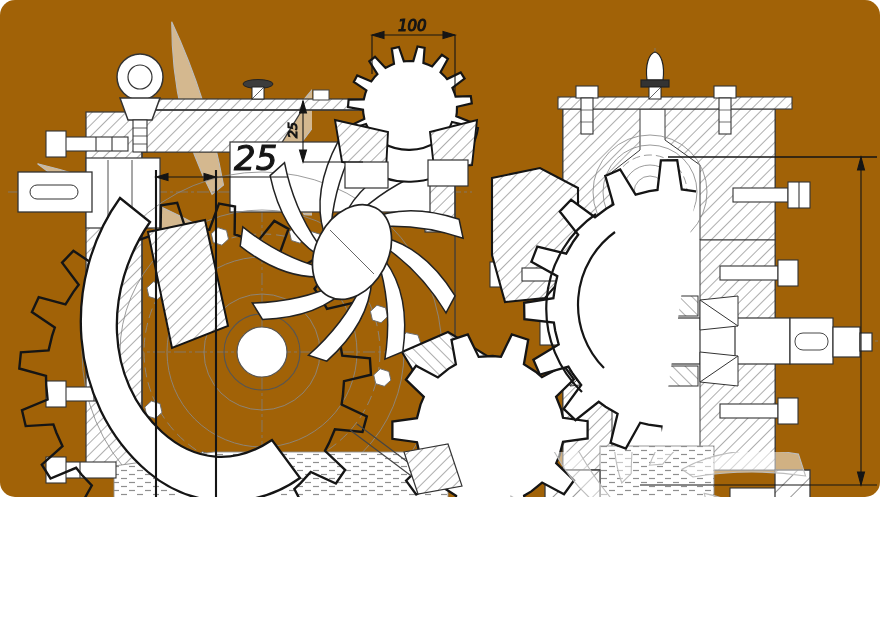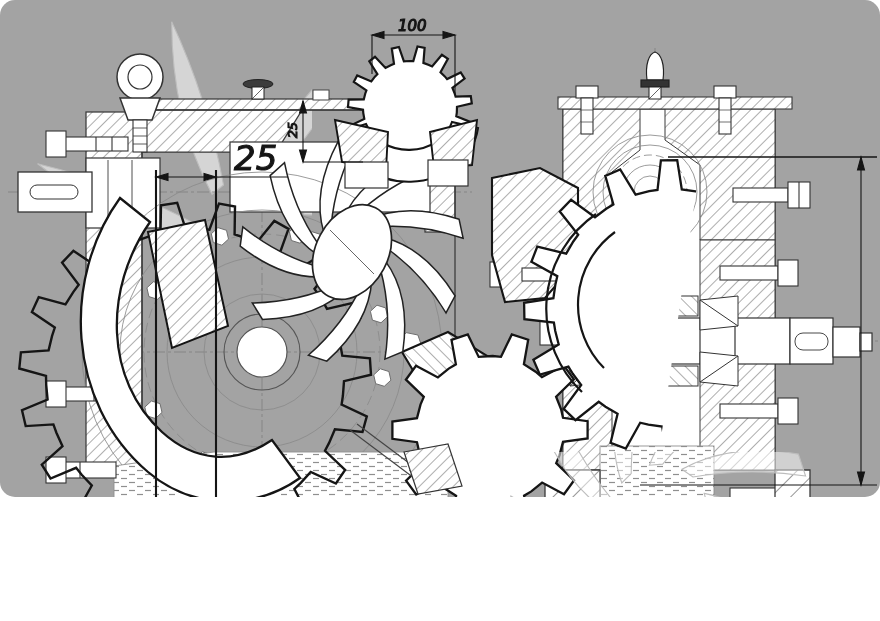--- a/index.html
+++ b/index.html
@@ -1,16 +1,16 @@
 <!DOCTYPE html>
 <html><head>
 <meta charset="utf-8">
 <style>
   html,body{margin:0;padding:0;background:#ffffff;}
-  .sheet{position:relative;width:880px;height:497px;background:#a3a3a3;overflow:hidden;
+  .sheet{position:relative;width:880px;height:497px;background:#a16207;overflow:hidden;
          font-family:"DejaVu Sans",sans-serif;border-radius:15px;}
   svg{position:absolute;left:0;top:0;}
   text.dim{fill:#151515;font-style:italic;font-family:"DejaVu Sans",sans-serif;}
 </style>
 </head>
 <body>
 
 <div class="sheet">
 <svg width="880" height="621" viewBox="0 0 880 621">
   <defs>

